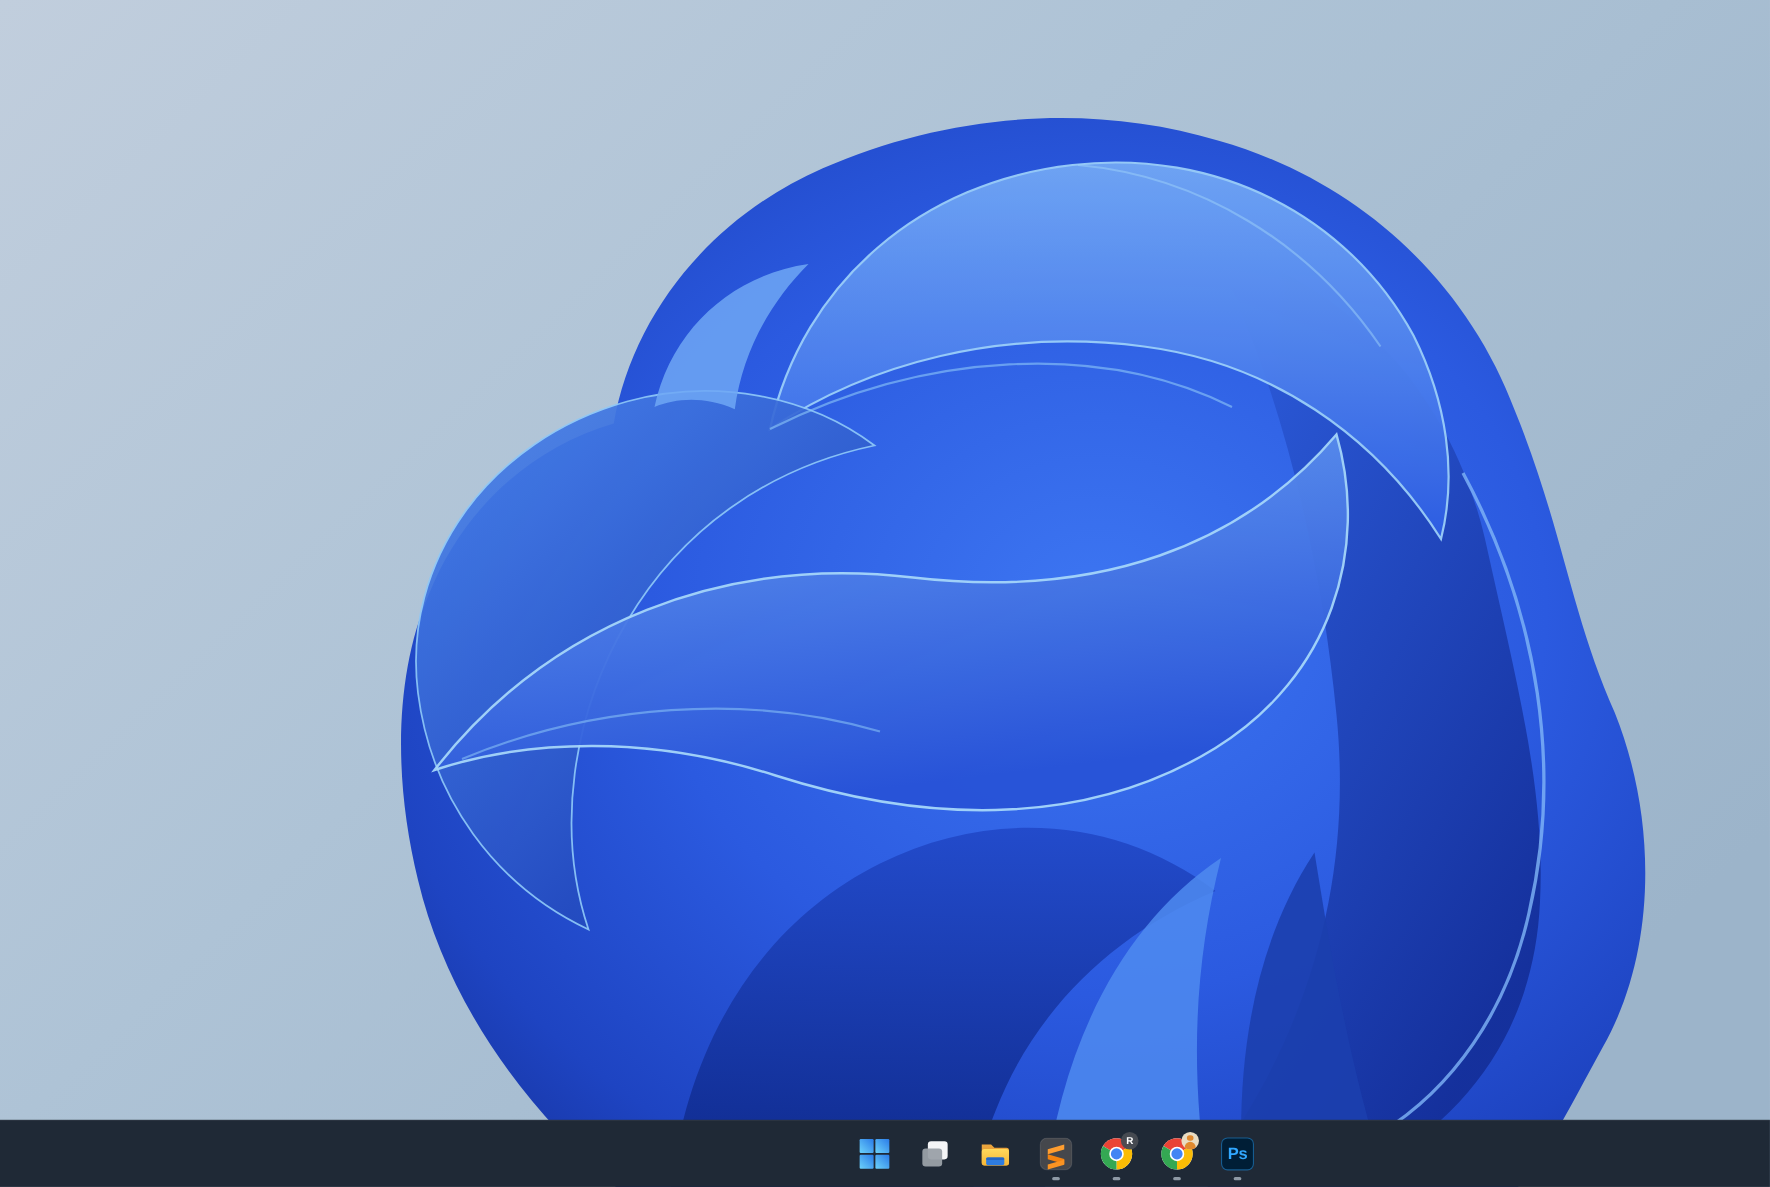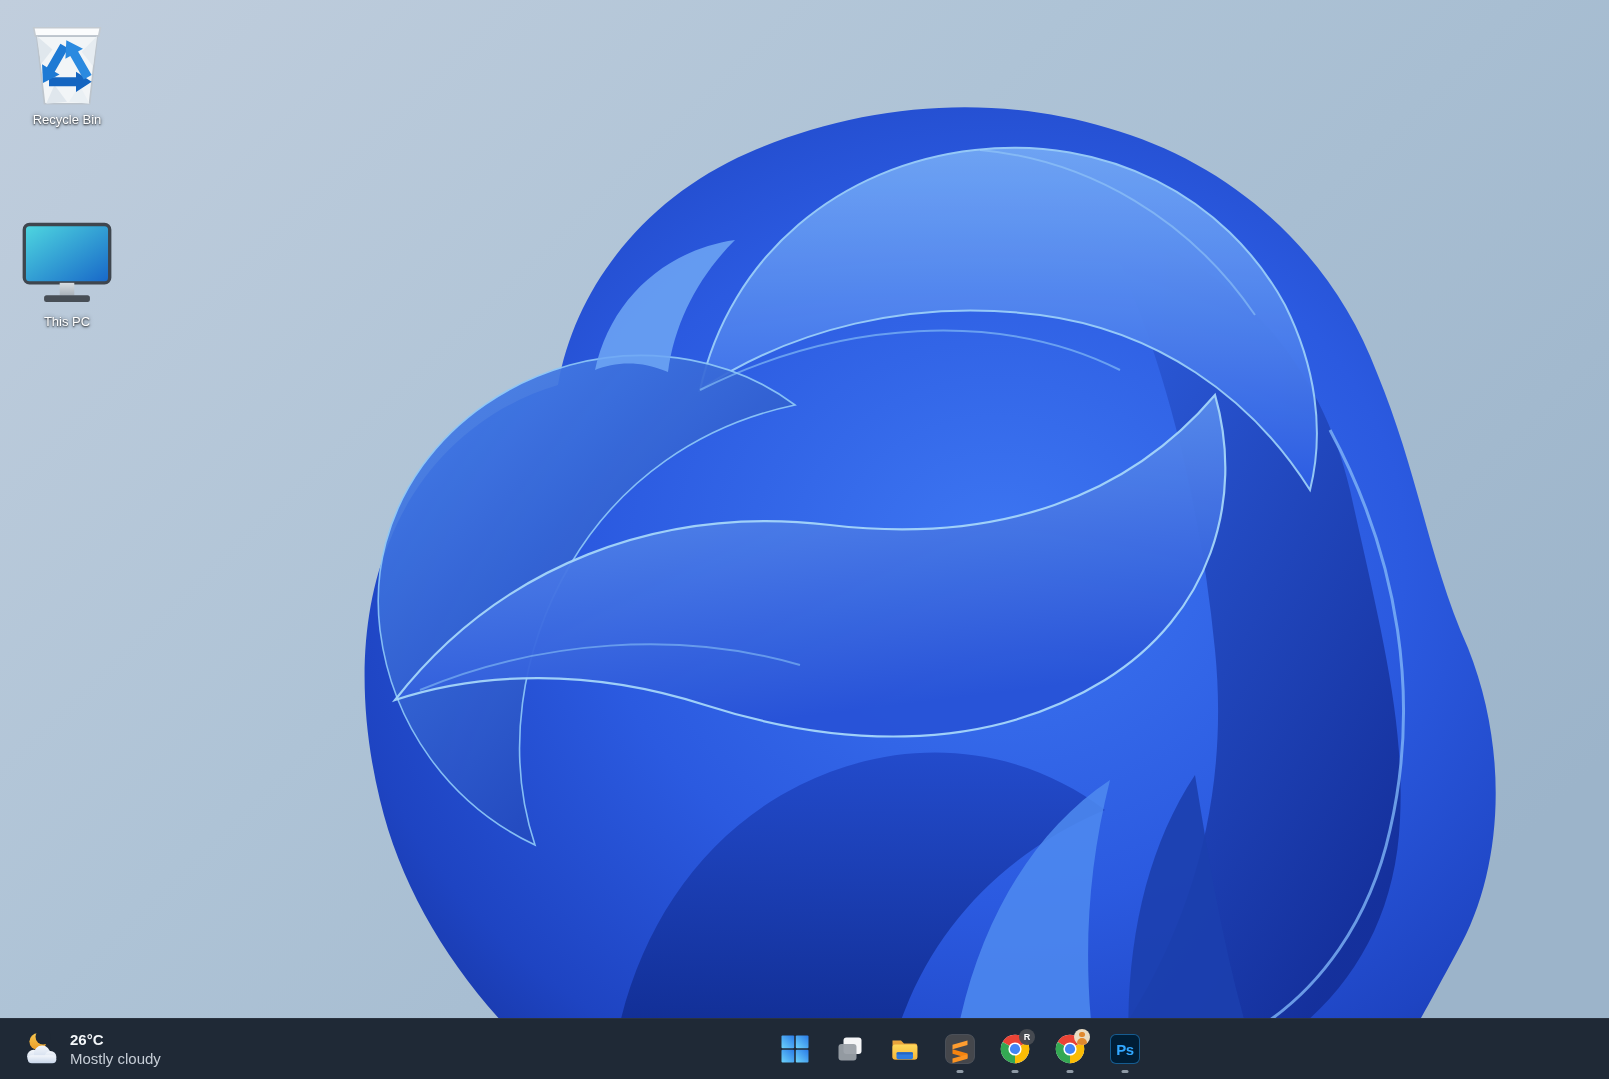--- a/index.html
+++ b/index.html
@@ -190,67 +190,27 @@
     <path fill="none" stroke="#8ec8f8" stroke-width="2" opacity="0.6" d="M 700,390
       C 840,320 1000,310 1120,370"></path>
     <path fill="none" stroke="#8ec8f8" stroke-width="2" opacity="0.55" d="M 420,690
       C 540,640 680,630 800,665"></path>
     <path fill="none" stroke="#9ed2fa" stroke-width="2" opacity="0.5" d="M 980,150
       C 1090,160 1190,220 1255,315"></path>
   </svg>
 
   <div class="desktop-icons">
 
-    <div class="desk-icon" style="top:10px">
-      <svg viewBox="0 0 48 48">
-        <path d="M8,8.5 h32 l-0.8,4 H8.8 Z" fill="#fbfcfd" stroke="#c3cad1" stroke-width="0.8"></path>
-        <path d="M9.5,12.5 L38.5,12.5 L34.8,45 L13.2,45 Z" fill="#f2f5f7" stroke="#bcc4cc" stroke-width="0.8"></path>
-        <polygon points="9.5,12.5 17,19 11.5,26" fill="#e0e7ed"></polygon>
-        <polygon points="38.5,12.5 31,20 36.5,27" fill="#e6ecf1"></polygon>
-        <polygon points="14,45 18,36 24,44" fill="#e0e7ed"></polygon>
-        <polygon points="34.8,45 30,36 25,44" fill="#eaf0f4"></polygon>
-        <polygon points="12,30 17,24 19,33" fill="#d9e1e8"></polygon>
-        <polygon points="36,31 31,25 29.5,33" fill="#dde5eb"></polygon>
-        <g transform="translate(24,28) scale(1.08)">
-          <path d="M-8,4 H4 V1.5 L11,6 L4,10.5 V8 H-8 Z" fill="#1565c0"></path>
-          <path d="M-8,4 H4 V1.5 L11,6 L4,10.5 V8 H-8 Z" fill="#1e7ad4" transform="rotate(120)"></path>
-          <path d="M-8,4 H4 V1.5 L11,6 L4,10.5 V8 H-8 Z" fill="#2b8ae0" transform="rotate(240)"></path>
-        </g>
-      </svg>
-      <div class="icon-label">Recycle Bin</div>
-    </div>
-
-    <div class="desk-icon" style="top:212px">
-      <svg viewBox="0 0 48 48">
-        <rect x="3.5" y="6" width="41" height="28" rx="2.5" fill="url(#gradScreen)" stroke="#3f464e" stroke-width="1.6"></rect>
-        <rect x="20.5" y="34" width="7" height="6" fill="url(#gradStand)"></rect>
-        <rect x="13" y="40" width="22" height="3.2" rx="1.2" fill="#474e56"></rect>
-      </svg>
-      <div class="icon-label">This PC</div>
-    </div>
+
 
 
   </div>
 
   <div class="taskbar">
 
-    <div class="weather">
-      <svg viewBox="0 0 36 34">
-        <circle cx="15" cy="10" r="8" fill="url(#gradMoon)"></circle>
-        <circle cx="20" cy="5.5" r="7.2" fill="#1f2936"></circle>
-        <circle cx="11" cy="24" r="6.2" fill="url(#gradCloud)"></circle>
-        <circle cx="19" cy="21.5" r="7.8" fill="url(#gradCloud)"></circle>
-        <circle cx="27" cy="24.5" r="5.6" fill="url(#gradCloud)"></circle>
-        <rect x="5.5" y="23" width="27" height="7.6" rx="3.8" fill="url(#gradCloud)"></rect>
-      </svg>
-      <div class="weather-text">
-        <div class="temp">26°C</div>
-        <div class="cond">Mostly cloudy</div>
-      </div>
-    </div>
 
     <div class="tb-center">
 
       <button class="tb-btn">
         <svg viewBox="0 0 30 30">
           <rect x="1.5" y="1.5" width="12.7" height="12.7" rx="1" fill="url(#gradStart)"></rect>
           <rect x="15.8" y="1.5" width="12.7" height="12.7" rx="1" fill="url(#gradStart)"></rect>
           <rect x="1.5" y="15.8" width="12.7" height="12.7" rx="1" fill="url(#gradStart)"></rect>
           <rect x="15.8" y="15.8" width="12.7" height="12.7" rx="1" fill="url(#gradStart)"></rect>
         </svg>

